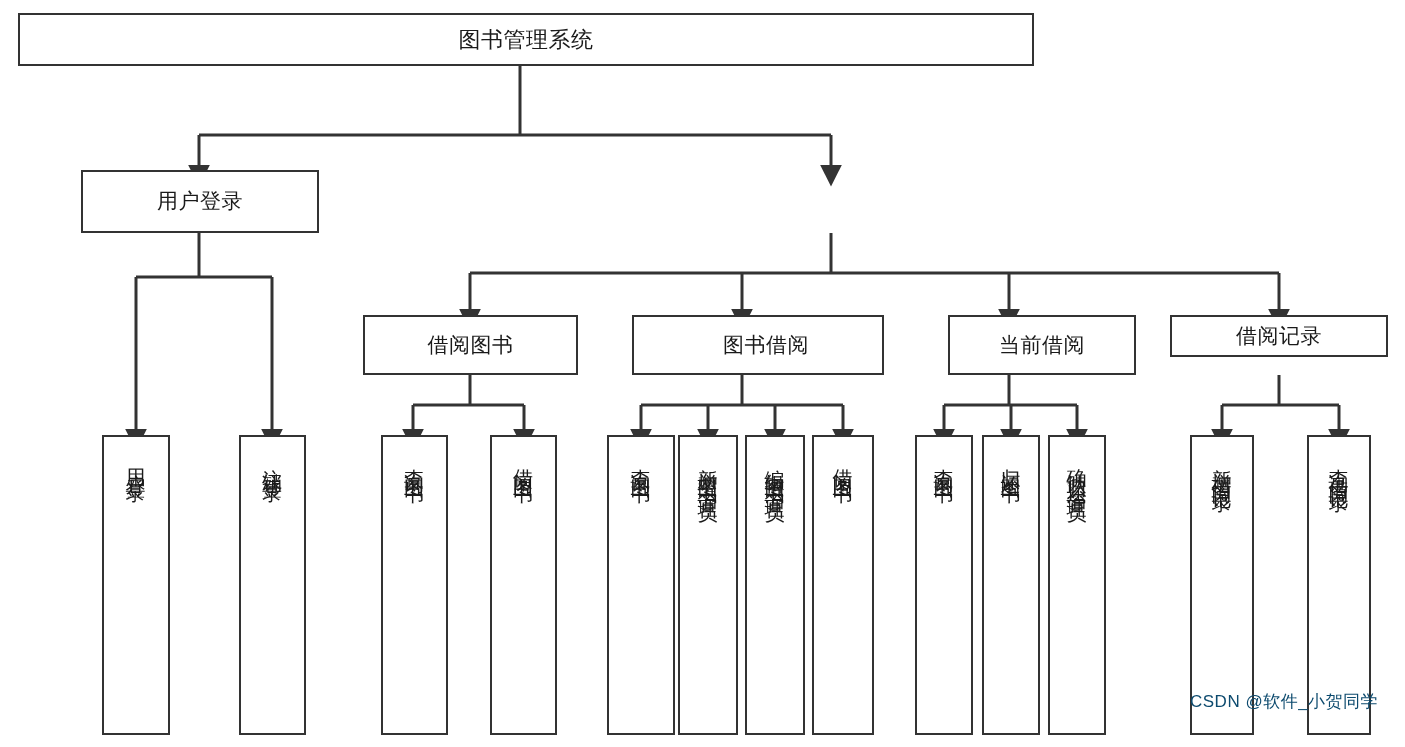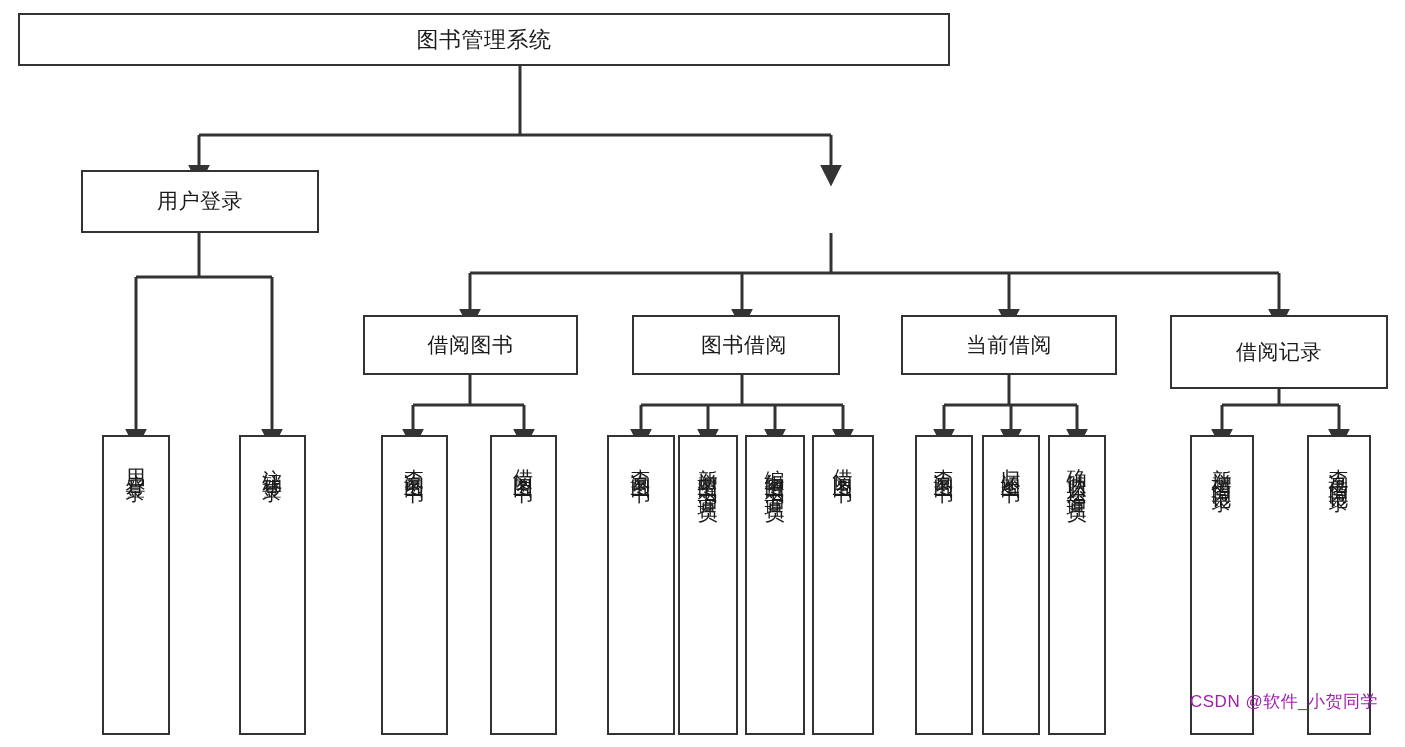--- a/index.html
+++ b/index.html
@@ -62,21 +62,21 @@
     font-size: 20px;
     line-height: 1.0;
     letter-spacing: 5px;
     white-space: pre;
   }
   #watermark {
     position: absolute;
     left: 1190px;
     top: 690px;
     font-size: 17px;
-    color: #a21caf;
+    color: #0c4a6e;
     letter-spacing: 0.5px;
     white-space: nowrap;
     z-index: 3;
     font-family: "Liberation Sans", "DejaVu Sans", sans-serif;
   }
 </style>
 </head>
 <body>
 
 <div id="diagram-root">
@@ -124,38 +124,38 @@
       <path d="M1011,405 L1011,432" marker-end="url(#arrowhead)"></path>
       <path d="M1077,405 L1077,432" marker-end="url(#arrowhead)"></path>
 
       <path d="M1279,375 L1279,405"></path>
       <path d="M1222,405 L1339,405"></path>
       <path d="M1222,405 L1222,432" marker-end="url(#arrowhead)"></path>
       <path d="M1339,405 L1339,432" marker-end="url(#arrowhead)"></path>
     </g>
   </svg>
 
-  <div class="node horizontal root" style="left:18px; top:13px; width:932px; height:53px;">
+  <div class="node horizontal root" style="left:18px; top:13px; width:1016px; height:53px;">
     <span class="node-label">图书管理系统</span>
   </div>
 
   <div class="node horizontal" style="left:81px; top:170px; width:238px; height:63px;">
     <span class="node-label">用户登录</span>
   </div>
 
   <div class="node horizontal" style="left:363px; top:315px; width:215px; height:60px;">
     <span class="node-label">借阅图书</span>
   </div>
-  <div class="node horizontal" style="left:632px; top:315px; width:208px; height:60px;padding-left:16px;">
+  <div class="node horizontal" style="left:632px; top:315px; width:252px; height:60px;padding-left:16px;">
     <span class="node-label">图书借阅</span>
   </div>
-  <div class="node horizontal" style="left:901px; top:315px; width:216px; height:60px;">
+  <div class="node horizontal" style="left:948px; top:315px; width:188px; height:60px;">
     <span class="node-label">当前借阅</span>
   </div>
-  <div class="node horizontal" style="left:1170px; top:315px; width:218px; height:74px;">
+  <div class="node horizontal" style="left:1170px; top:315px; width:218px; height:42px;">
     <span class="node-label">借阅记录</span>
   </div>
 
   <div class="node vertical" style="left:102px; top:435px; width:68px; height:300px;">
     <span class="node-label">用户登录</span>
   </div>
   <div class="node vertical" style="left:239px; top:435px; width:67px; height:300px;">
     <span class="node-label">注销登录</span>
   </div>
 

